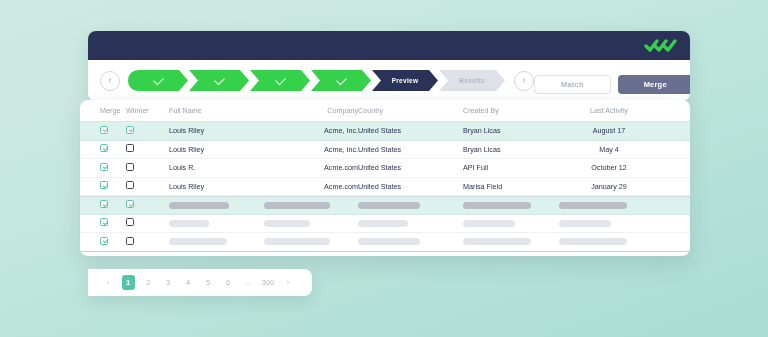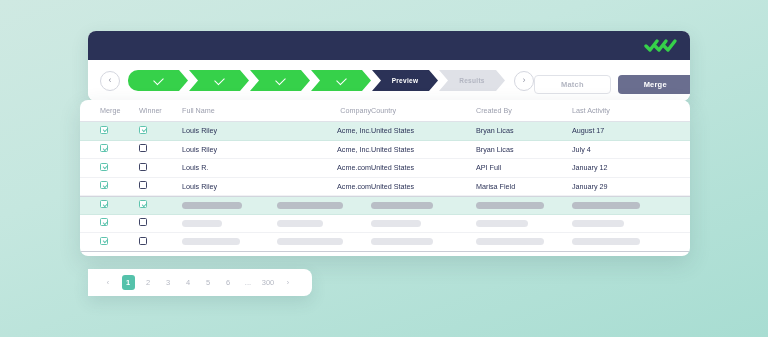--- a/index.html
+++ b/index.html
@@ -169,26 +169,26 @@
   .trow.body {
     color: #2b3257;
     font-weight: normal;
     border-bottom: 1px solid #f0f1f4;
   }
   .trow.hl { background: #ddf2ec; border-bottom: 1px solid #cfe9e2; }
   .trow.hl.top { border-top: 1px solid #d2d5dd; }
   .trow.lastborder { border-bottom: 1px solid #c9ccd5; }
 
   .c-merge   { width: 46px; padding-left: 20px; box-sizing: border-box; flex: 0 0 auto; }
-  .c-winner  { width: 43px; box-sizing: border-box; flex: 0 0 auto; margin-left: 13px; }
+  .c-winner  { width: 43px; box-sizing: border-box; flex: 0 0 auto; }
   .c-name    { width: 95px; box-sizing: border-box; flex: 0 0 auto; }
   .c-company { width: 94px; box-sizing: border-box; flex: 0 0 auto; text-align: right; }
   .c-country { width: 95px; box-sizing: border-box; flex: 0 0 auto; }
   .c-created { width: 96px; box-sizing: border-box; flex: 0 0 auto; margin-left: 10px; }
-  .c-activity{ width: 100px; box-sizing: border-box; flex: 0 0 auto; }
+  .c-activity{ width: 100px; box-sizing: border-box; flex: 0 0 auto; text-align: center; }
 
   
   .cb {
     width: 8px;
     height: 8px;
     border-radius: 1.5px;
     box-sizing: border-box;
     position: relative;
     display: inline-block;
   }
@@ -327,31 +327,31 @@
     <div class="c-activity">August 17</div>
   </div>
 
   <div class="trow body">
     <div class="c-merge"><span class="cb checked"></span></div>
     <div class="c-winner"><span class="cb empty"></span></div>
     <div class="c-name">Louis Riley</div>
     <div class="c-company">Acme, Inc.</div>
     <div class="c-country">United States</div>
     <div class="c-created">Bryan Licas</div>
-    <div class="c-activity">July 4</div>
+    <div class="c-activity">May 4</div>
   </div>
 
   <div class="trow body">
     <div class="c-merge"><span class="cb checked"></span></div>
     <div class="c-winner"><span class="cb empty"></span></div>
     <div class="c-name">Louis R.</div>
     <div class="c-company">Acme.com</div>
     <div class="c-country">United States</div>
     <div class="c-created">API Full</div>
-    <div class="c-activity">January 12</div>
+    <div class="c-activity">October 12</div>
   </div>
 
   <div class="trow body">
     <div class="c-merge"><span class="cb checked"></span></div>
     <div class="c-winner"><span class="cb empty"></span></div>
     <div class="c-name">Louis Riley</div>
     <div class="c-company">Acme.com</div>
     <div class="c-country">United States</div>
     <div class="c-created">Marisa Field</div>
     <div class="c-activity">January 29</div>

